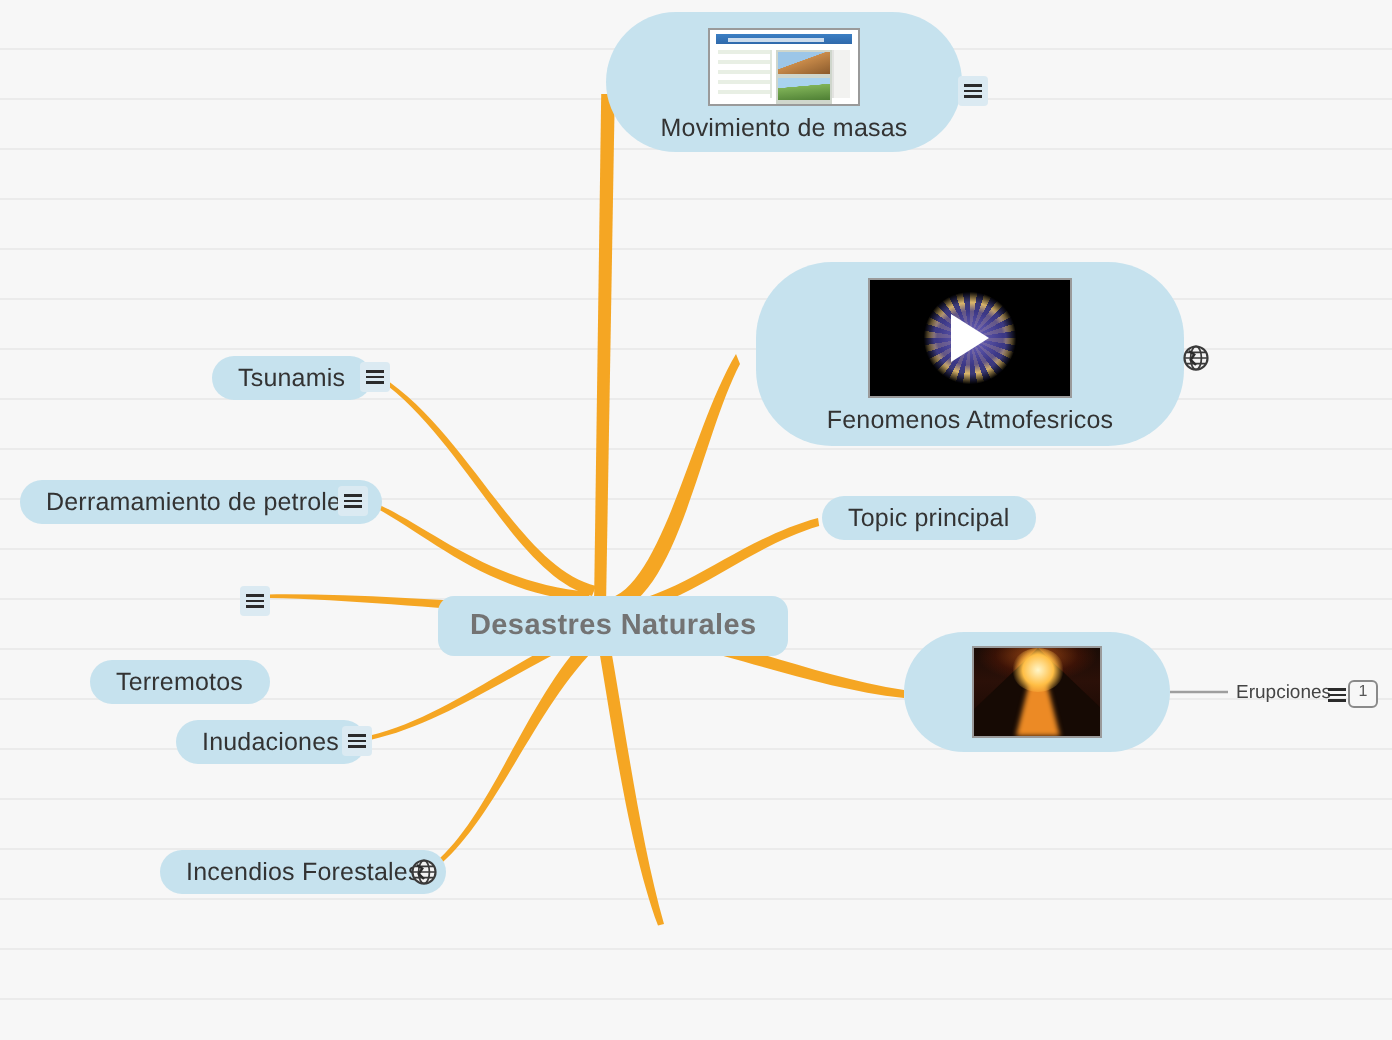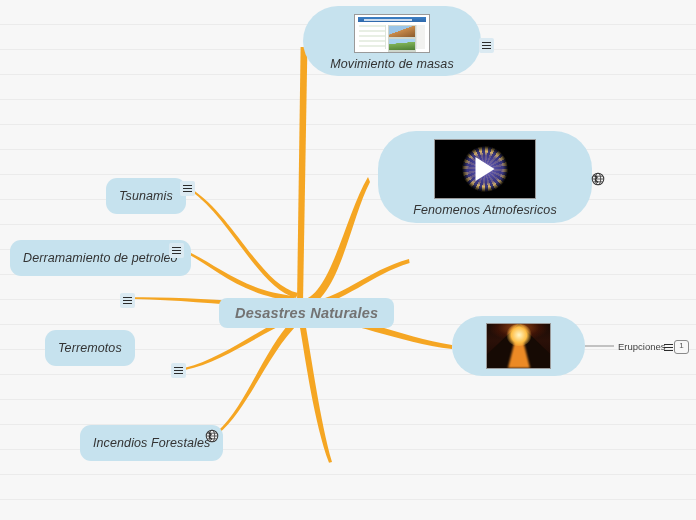--- a/index.html
+++ b/index.html
@@ -25,23 +25,22 @@
     background:#c6e2ee;
     border-radius:14px;
     color:#333333;
     font-size:12.5px;
     line-height:1;
     display:flex;
     align-items:center;
     justify-content:center;
     white-space:nowrap;
     letter-spacing:.1px;
-    font-style:italic;
-  }
-  .node.pill{height:36px;padding:0 13px;border-radius:11px;}
+  }
+  .node.pill{height:22px;padding:0 13px;border-radius:11px;}
   .node.central{
     background:#c6e2ee;
     border-radius:8px;
     font-size:14.5px;
     font-weight:bold;
     color:#737373;
     letter-spacing:.2px;
     padding:0 16px;
     height:30px;
   }
@@ -223,20 +222,23 @@
   </div>
   <div class="icon ico-globe" style="left:591px;top:172px;">
     <svg viewBox="0 0 16 16" width="14" height="14" aria-hidden="true">
       <circle cx="8" cy="8" r="6.6" fill="#f2f2f2" stroke="#3a3a3a" stroke-width="1.2"></circle>
       <ellipse cx="8" cy="8" rx="3.1" ry="6.6" fill="none" stroke="#3a3a3a" stroke-width="1"></ellipse>
       <path d="M1.6,8 H14.4 M2.6,4.8 H13.4 M2.6,11.2 H13.4" stroke="#3a3a3a" stroke-width=".9" fill="none"></path>
       <path d="M4,4 L7,6 L5,9 L8,12" stroke="#2b2b2b" stroke-width="1.4" fill="none"></path>
     </svg>
   </div>
 
+  <div class="node pill" style="left:411px;top:248px;">
+    <span>Topic principal</span>
+  </div>
 
   <div class="node imageonly" style="left:452px;top:316px;width:133px;height:60px;">
     <div class="thumb vid-volcano" style="width:65px;height:44px;">
       <div class="volc-cone"></div>
       <div class="volc-lava"></div>
       <div class="volc-glow"></div>
     </div>
   </div>
   <div class="side-label" style="left:618px;top:341px;">Erupciones</div>
   <div class="icon ico-ham plain" style="left:661px;top:340px;">
@@ -250,20 +252,23 @@
   </div>
   <div class="icon ico-globe" style="left:205px;top:429px;">
     <svg viewBox="0 0 16 16" width="14" height="14" aria-hidden="true">
       <circle cx="8" cy="8" r="6.6" fill="#f2f2f2" stroke="#3a3a3a" stroke-width="1.2"></circle>
       <ellipse cx="8" cy="8" rx="3.1" ry="6.6" fill="none" stroke="#3a3a3a" stroke-width="1"></ellipse>
       <path d="M1.6,8 H14.4 M2.6,4.8 H13.4 M2.6,11.2 H13.4" stroke="#3a3a3a" stroke-width=".9" fill="none"></path>
       <path d="M4,4 L7,6 L5,9 L8,12" stroke="#2b2b2b" stroke-width="1.4" fill="none"></path>
     </svg>
   </div>
 
+  <div class="node pill" style="left:88px;top:360px;">
+    <span>Inudaciones</span>
+  </div>
   <div class="icon ico-ham" style="left:171px;top:363px;">
       <i></i>
     </div>
 
   <div class="node pill" style="left:45px;top:290px;margin-top:40px;">
     <span>Terremotos</span>
   </div>
   <div class="icon ico-ham" style="left:120px;top:293px;">
       <i></i>
     </div>

